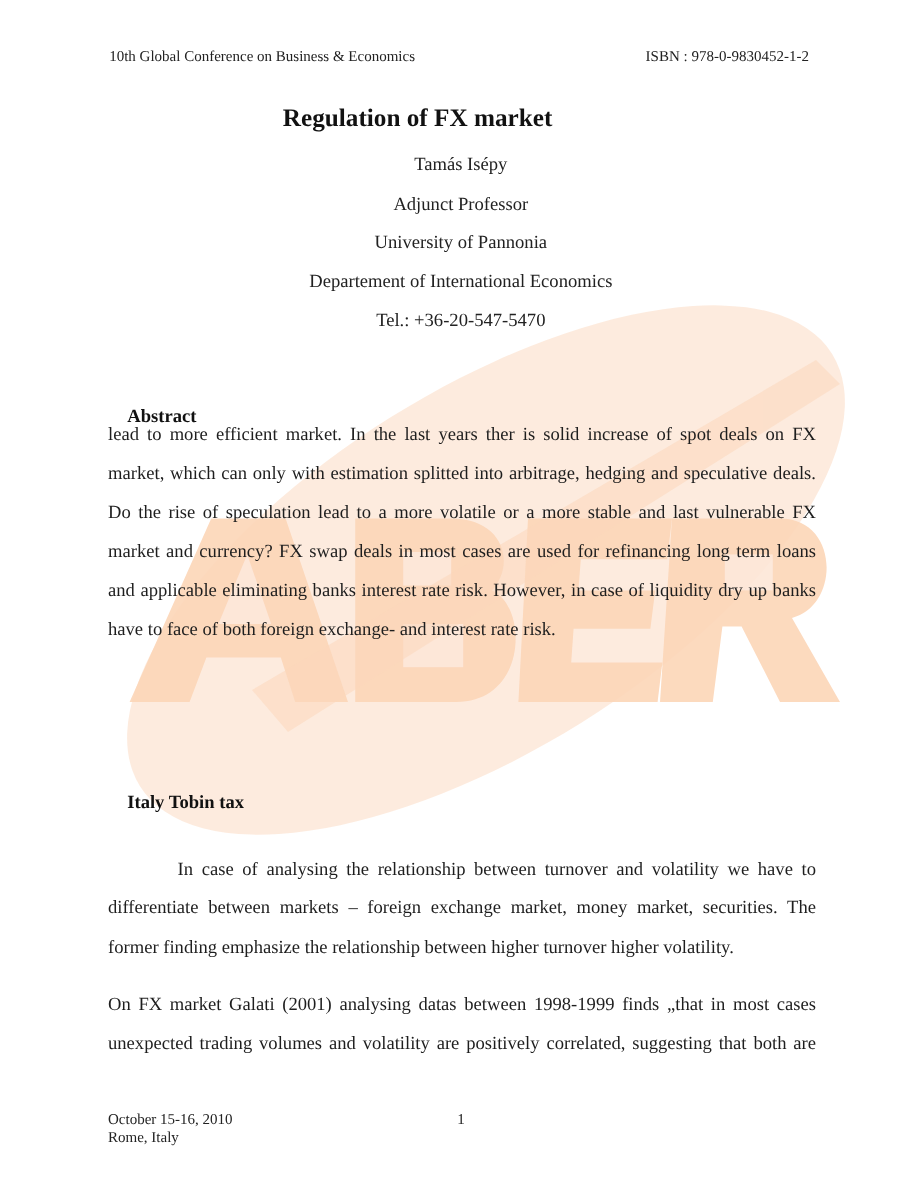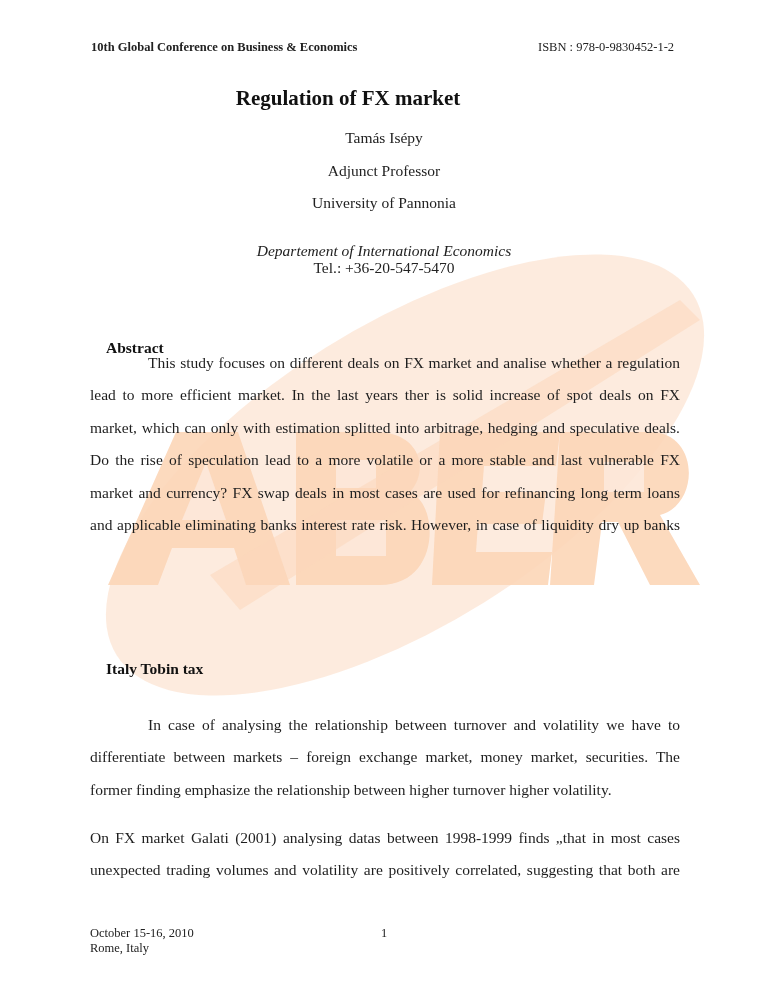--- a/index.html
+++ b/index.html
@@ -31,21 +31,21 @@
       width: 768px;
       height: 994px;
       z-index: 1;
     }
     .header-left, .header-right {
       position: absolute;
       top: 40px;
       font-size: 12.5px;
       color: #222;
     }
-    .header-left { left: 91px; font-weight: bold; }
+    .header-left { left: 91px; }
     .header-right { left: 538px; }
 
     .title {
       position: absolute;
       top: 86px;
       left: 0;
       width: 696px;
       text-align: center;
       font-weight: bold;
       font-size: 21px;
@@ -135,32 +135,32 @@
 <div class="page">
 
   <div class="header-left">10th Global Conference on Business &amp; Economics</div>
   <div class="header-right">ISBN : 978-0-9830452-1-2</div>
 
   <h1 class="title">Regulation of FX market</h1>
 
   <div class="author-line" style="top:129px;">Tamás Isépy</div>
   <div class="author-line" style="top:162px;">Adjunct Professor</div>
   <div class="author-line" style="top:194px;">University of Pannonia</div>
-  <div class="author-line" style="top:242px;font-style:italic;">Departement of  International Economics</div>
+  <div class="author-line" style="top:226px;">Departement of  International Economics</div>
   <div class="author-line" style="top:259px;">Tel.: +36-20-547-5470</div>
 
   <h2 class="section-heading" style="top:323px;">Abstract</h2>
 
   <div class="para" style="top:347px;">
-    <span class="line indent">This study focuses on different deals on FX market and analise whether a regulation</span>
     <span class="line">lead to more efficient market. In the last years ther is solid increase of spot deals on FX</span>
     <span class="line">market, which can only with estimation splitted into arbitrage, hedging and speculative deals.</span>
     <span class="line">Do the rise of speculation lead to a more volatile or a more stable and last vulnerable FX</span>
     <span class="line">market and currency? FX swap deals in most cases are used for refinancing long term loans</span>
     <span class="line">and applicable eliminating banks interest rate risk. However, in case of liquidity dry up banks</span>
+    <span class="line last">have to face of both foreign exchange- and  interest rate risk.</span>
   </div>
 
   <h2 class="section-heading" style="top:644px;">Italy Tobin tax</h2>
 
   <div class="para" style="top:709px;">
     <span class="line indent">In case of analysing the relationship between turnover and volatility we have to</span>
     <span class="line">differentiate between markets – foreign exchange market, money market, securities. The</span>
     <span class="line last">former finding emphasize the relationship between higher turnover higher volatility.</span>
   </div>
 

